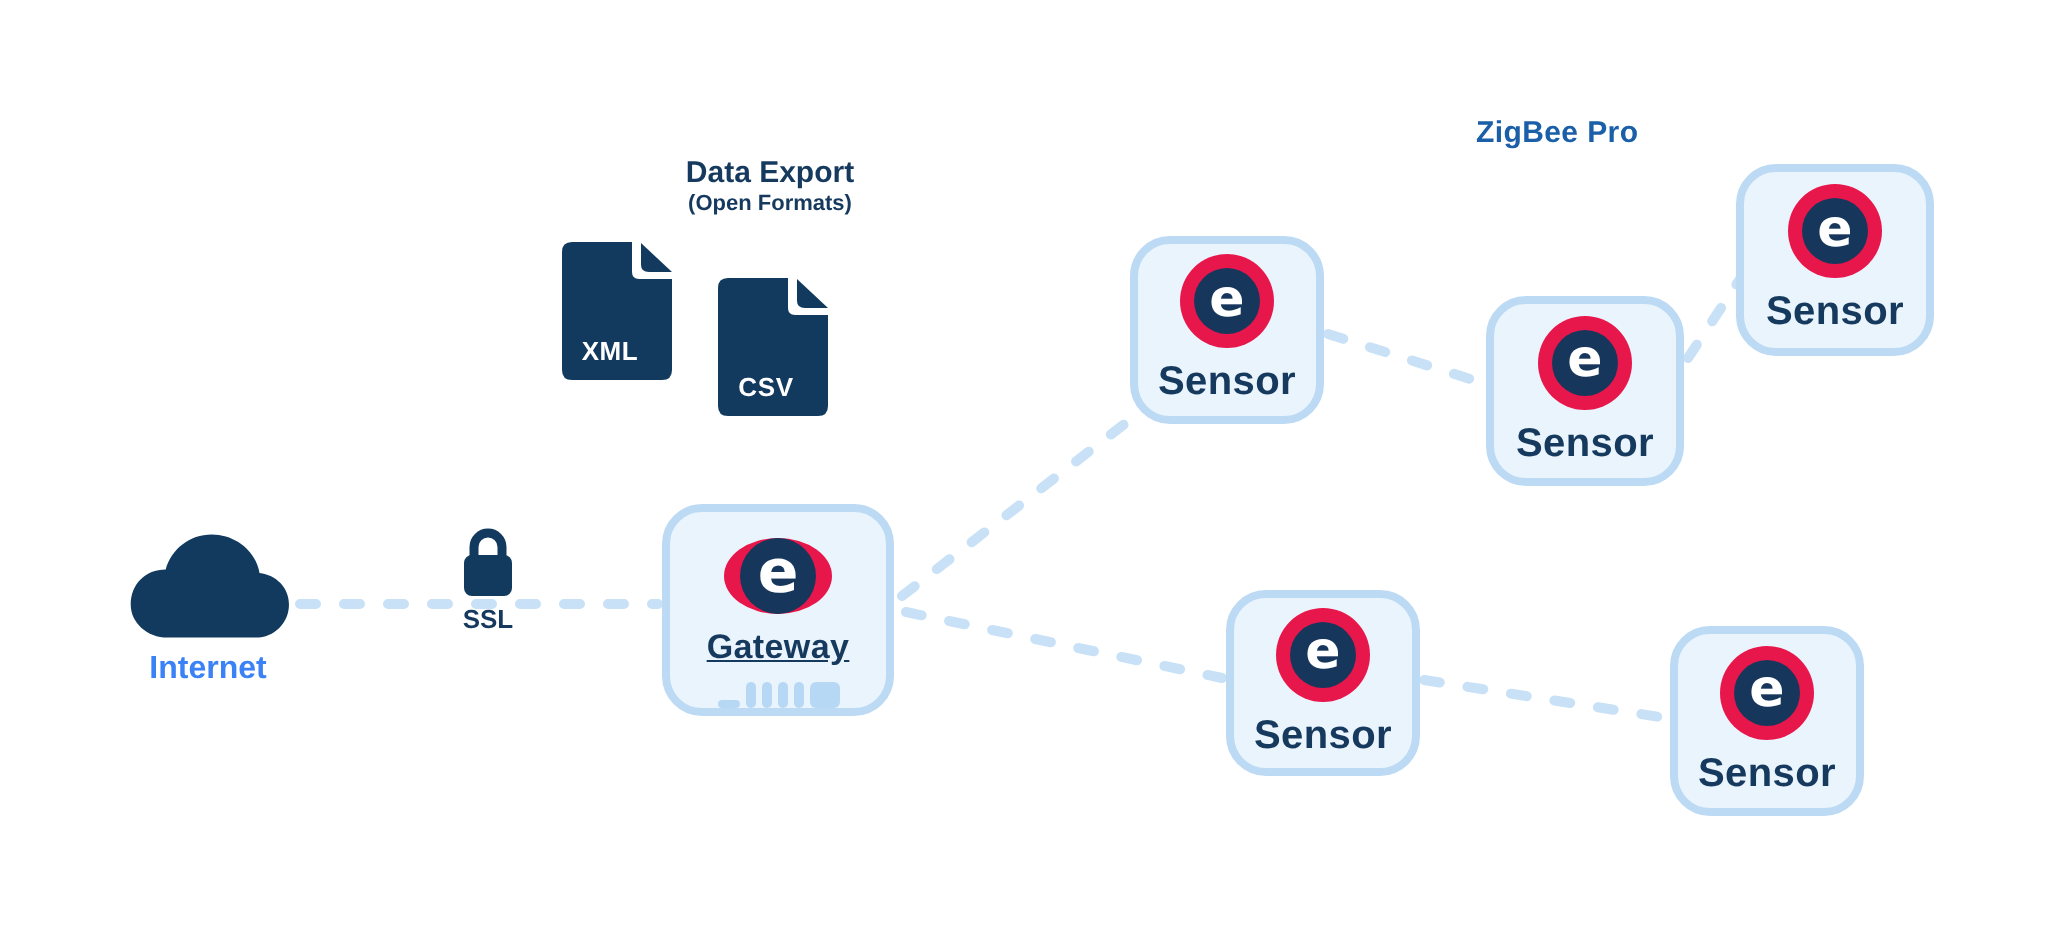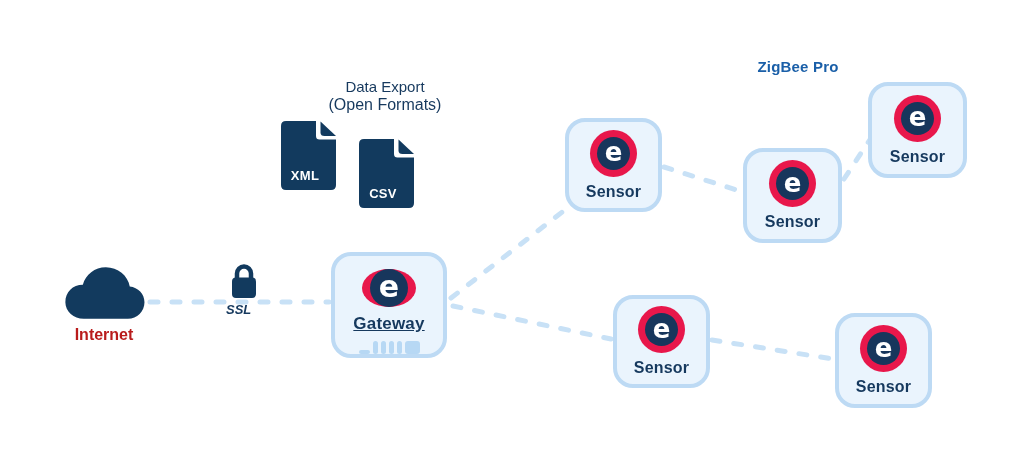--- a/index.html
+++ b/index.html
@@ -35,50 +35,50 @@
 
   
   .gateway{left:331px;top:252px;width:116px;height:106px;justify-content:flex-start;padding-top:13px;}
   .gateway .node-label{font-size:17px;margin-top:7px;text-decoration:underline;}
   .signal{display:flex;align-items:flex-end;gap:3px;margin-top:7px;height:14px;}
   .signal .s-dash{width:11px;height:4px;border-radius:2px;background:#b7d8f4;}
   .signal .s-bar{width:5px;height:13px;border-radius:2.5px;background:#b7d8f4;}
   .signal .s-block{width:15px;height:13px;border-radius:3px;background:#b7d8f4;}
 
   
-  .sensor .node-label{font-size:16px;margin-top:6px;}
+  .sensor .node-label{font-size:20px;margin-top:6px;}
   .sensor-1{left:565px;top:118px;width:97px;height:94px;}
   .sensor-2{left:743px;top:148px;width:99px;height:95px;}
   .sensor-3{left:868px;top:82px;width:99px;height:96px;}
   .sensor-4{left:613px;top:295px;width:97px;height:93px;}
   .sensor-5{left:835px;top:313px;width:97px;height:95px;}
 
   
   .internet-group{position:absolute;left:56px;top:263px;width:96px;text-align:center;}
   .internet-group svg{display:block;margin:0 auto;}
-  .internet-label{color:#b91c1c;font-weight:bold;font-size:16px;margin-top:3px;}
+  .internet-label{color:#3b82f6;font-weight:bold;font-size:16px;margin-top:3px;}
 
   
-  .ssl-group{position:absolute;left:226px;top:263px;width:36px;font-style:italic;}
+  .ssl-group{position:absolute;left:226px;top:263px;width:36px;text-align:center;}
   .ssl-group svg{display:block;margin:0 auto;}
   .ssl-label{color:#16395e;font-weight:bold;font-size:13px;margin-top:2px;}
 
   
   .export-title{position:absolute;left:300px;top:78px;width:170px;text-align:center;color:#16395e;}
-  .export-title .t1{font-size:15px;font-weight:normal;}
-  .export-title .t2{font-size:16px;font-weight:normal;margin-top:1px;}
+  .export-title .t1{font-size:15px;font-weight:bold;}
+  .export-title .t2{font-size:11px;font-weight:bold;margin-top:1px;}
   .file-icon{position:absolute;width:48px;height:69px;}
   .file-xml{left:281px;top:121px;}
   .file-csv{left:359px;top:139px;}
   .file-json{left:442px;top:121px;}
   .file-icon svg{position:absolute;left:0;top:0;}
   .file-label{position:absolute;left:0;right:0;bottom:7px;text-align:center;color:#ffffff;font-weight:bold;font-size:13px;letter-spacing:.3px;}
 
   
-  .zigbee-label{position:absolute;left:738px;top:58px;width:120px;text-align:center;color:#1a5fa8;font-weight:bold;font-size:15px;letter-spacing:.2px;}
+  .zigbee-label{position:absolute;left:738px;top:58px;width:120px;text-align:left;color:#1a5fa8;font-weight:bold;font-size:15px;letter-spacing:.2px;}
 </style>
 </head>
 <body>
 
 <div class="canvas">
 
   <svg class="connections" viewBox="0 0 1024 471" fill="none">
     <g stroke="#c8e1f6" stroke-width="5" stroke-linecap="round" stroke-dasharray="8 14">
       <line x1="150" y1="302" x2="329" y2="302"></line>
       <line x1="451" y1="298" x2="570" y2="206"></line>

